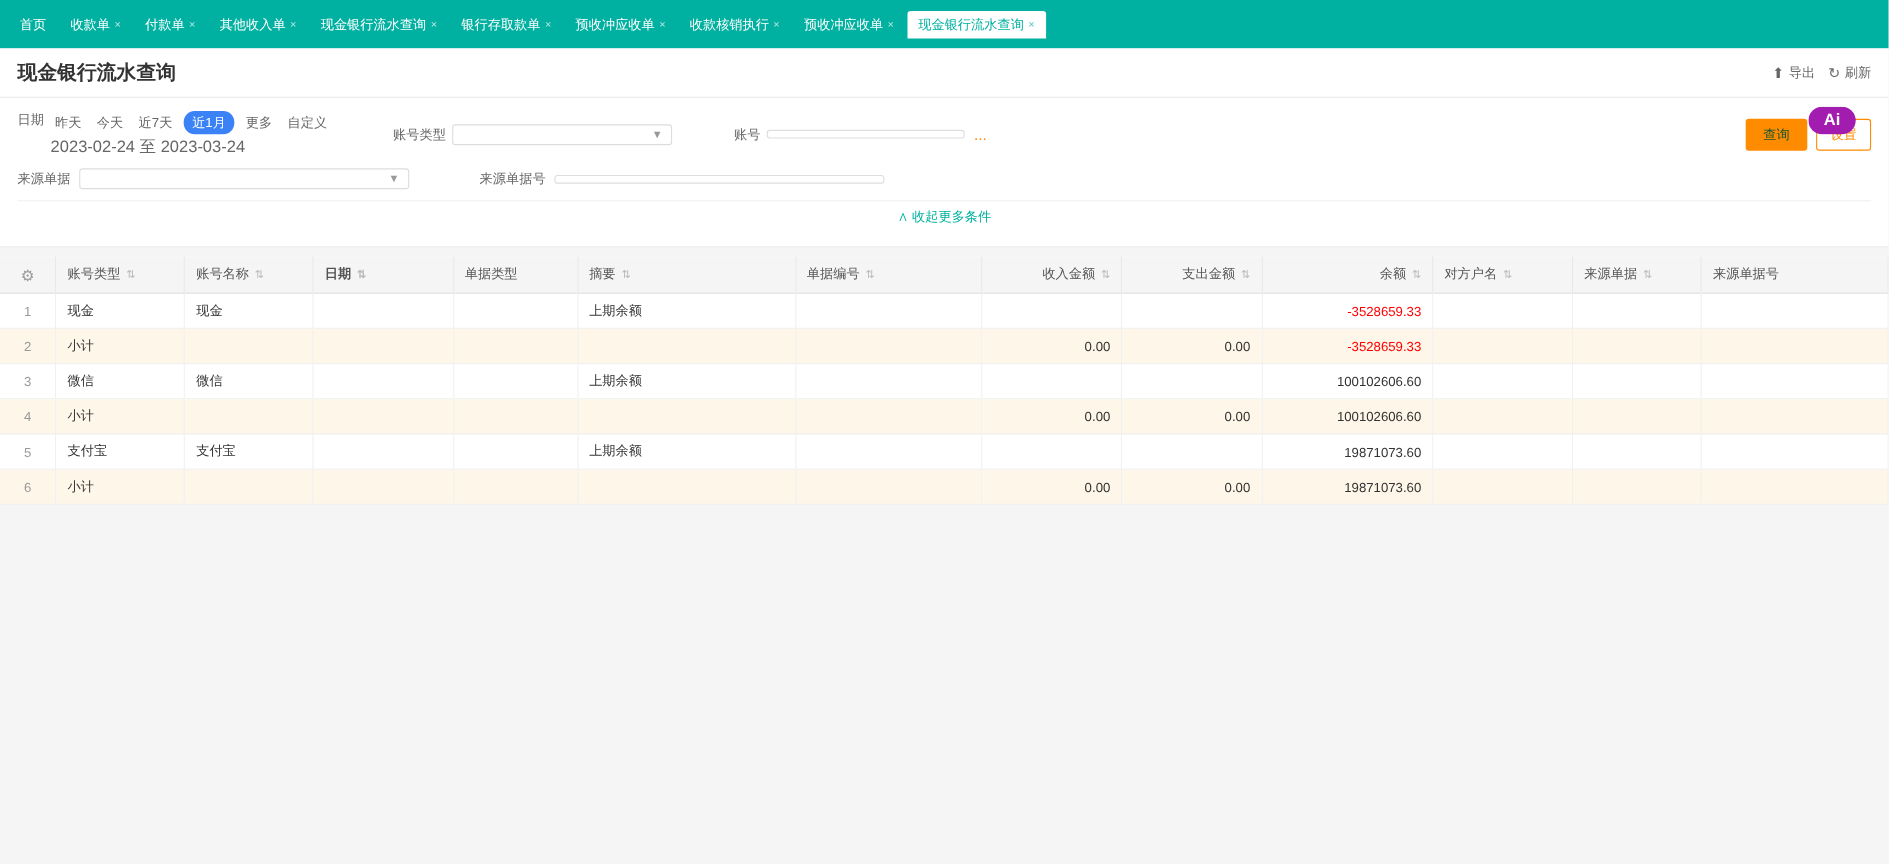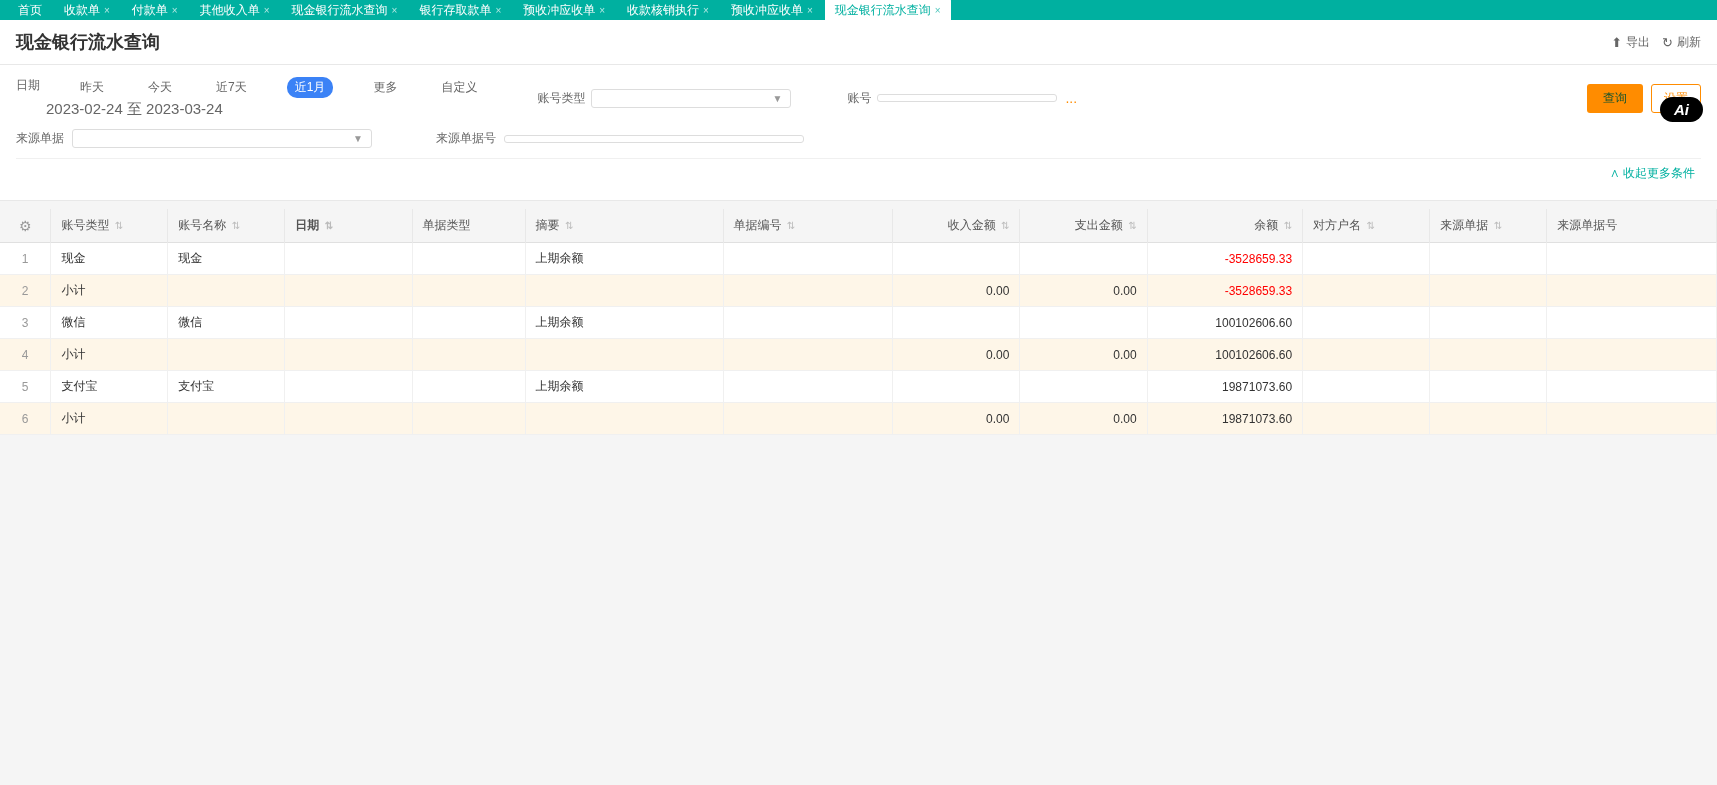--- a/index.html
+++ b/index.html
@@ -3,21 +3,21 @@
   <meta charset="utf-8">
   <style>
     * { box-sizing: border-box; margin: 0; padding: 0; }
     body { font-family: 'Microsoft YaHei', Arial, sans-serif; font-size: 12px; background: #f5f5f5; color: #333; }
 
     
     .top-nav {
       display: flex;
       align-items: center;
       background: #00b0a0;
-      height: 20px;
+      height: 44px;
       padding: 0 8px;
       gap: 2px;
     }
     .nav-item {
       color: #fff;
       padding: 4px 10px;
       cursor: pointer;
       border-radius: 3px 3px 0 0;
       white-space: nowrap;
       font-size: 12px;
@@ -89,21 +89,20 @@
       display: flex;
       align-items: center;
       gap: 6px;
     }
     .date-btn {
       color: #666;
       cursor: pointer;
       padding: 2px 4px;
       font-size: 12px;
       border-radius: 2px;
-      margin-left: 30px;
     }
     .date-btn.active {
       background: #3b82f6;
       color: #fff;
       border-radius: 10px;
       padding: 2px 8px;
     }
     .date-range {
       color: #666;
       font-size: 15px;
@@ -147,21 +146,21 @@
       cursor: pointer;
       font-size: 12px;
     }
     .dots-btn {
       color: #ff8c00;
       cursor: pointer;
       font-size: 14px;
       padding: 0 4px;
     }
     .collapse-bar {
-      text-align: right;
+      text-align: center;
       padding: 6px;
       color: #00b0a0;
       cursor: pointer;
       font-size: 12px;
       border-top: 1px solid #f0f0f0;
     }
     .second-filter-row {
       display: flex;
       align-items: center;
       gap: 32px;
@@ -239,30 +238,29 @@
 
     .filter-date-col {
       display: flex;
       flex-direction: column;
     }
 
     
     .ai-badge {
       position: fixed;
       top: 97px;
-      right: 14px;
-      background: #000000;
+      right: 30px;
+      background: #a21caf;
       color: #fff;
       border-radius: 16px;
       padding: 4px 14px;
       font-size: 15px;
       font-weight: bold;
       cursor: pointer;
       z-index: 100;
-      font-style: italic;
     }
   </style>
 </head>
 <body>
 
 <nav class="top-nav">
   <span class="nav-home">首页</span>
   <span class="nav-item">
     <span>收款单</span>
     <span class="close-x">×</span>

